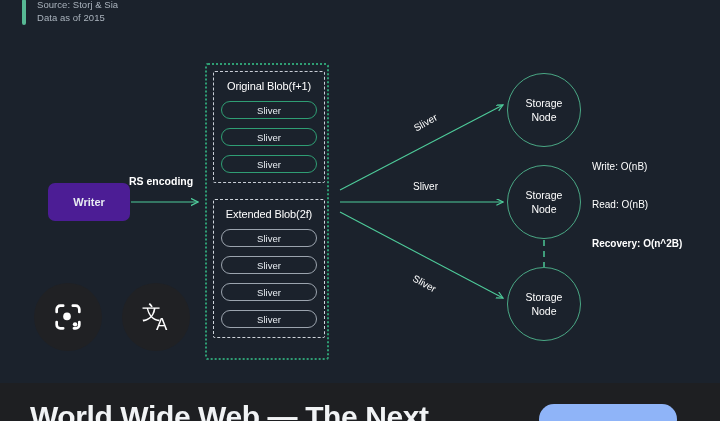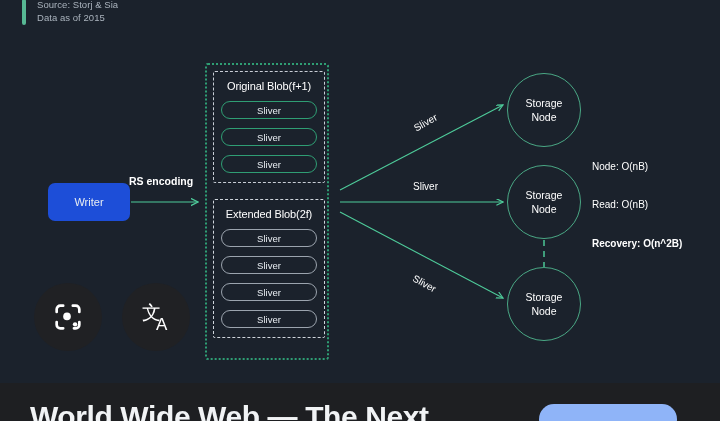--- a/index.html
+++ b/index.html
@@ -36,28 +36,28 @@
     line-height: 12.5px;
     letter-spacing: .05px;
     white-space: nowrap;
   }
 
   
   .writer-box {
     position: absolute;
     left: 48px; top: 183px;
     width: 82px; height: 38px;
-    background: #1d4ed8;
+    background: #4c1d95;
     border-radius: 7px;
     display: flex;
     align-items: center;
     justify-content: center;
     font-size: 11px;
     color: #e8edf2;
-    font-weight: 400;
+    font-weight: 700;
   }
 
   .rs-label {
     position: absolute;
     left: 129px; top: 175px;
     font-size: 10.5px;
     font-weight: 700;
     color: #ffffff;
     white-space: nowrap;
   }
@@ -261,21 +261,21 @@
   <div class="node node-2">
     <div>Storage</div>
     <div>Node</div>
   </div>
   <div class="node node-3">
     <div>Storage</div>
     <div>Node</div>
   </div>
   <div class="node-connector"></div>
 
-  <div class="note note-write">Node: O(nB)</div>
+  <div class="note note-write">Write: O(nB)</div>
   <div class="note note-read">Read: O(nB)</div>
   <div class="note note-recovery">Recovery: O(n^2B)</div>
 
   <div class="fab fab-lens">
     <svg width="34" height="34" viewBox="0 0 24 24">
       <path d="M4 8.4V6.6A2.6 2.6 0 0 1 6.6 4H8.6" fill="none" stroke="#fff" stroke-width="1.9" stroke-linecap="round"></path>
       <path d="M20 8.4V6.6A2.6 2.6 0 0 0 17.4 4H15.4" fill="none" stroke="#fff" stroke-width="1.9" stroke-linecap="round"></path>
       <path d="M4 15.6v1.8A2.6 2.6 0 0 0 6.6 20H8.6" fill="none" stroke="#fff" stroke-width="1.9" stroke-linecap="round"></path>
       <path d="M20 15.6v1.8A2.6 2.6 0 0 1 17.4 20h-1.2" fill="none" stroke="#fff" stroke-width="1.9" stroke-linecap="round"></path>
       <circle cx="11.3" cy="11.6" r="2.7" fill="#fff"></circle>

